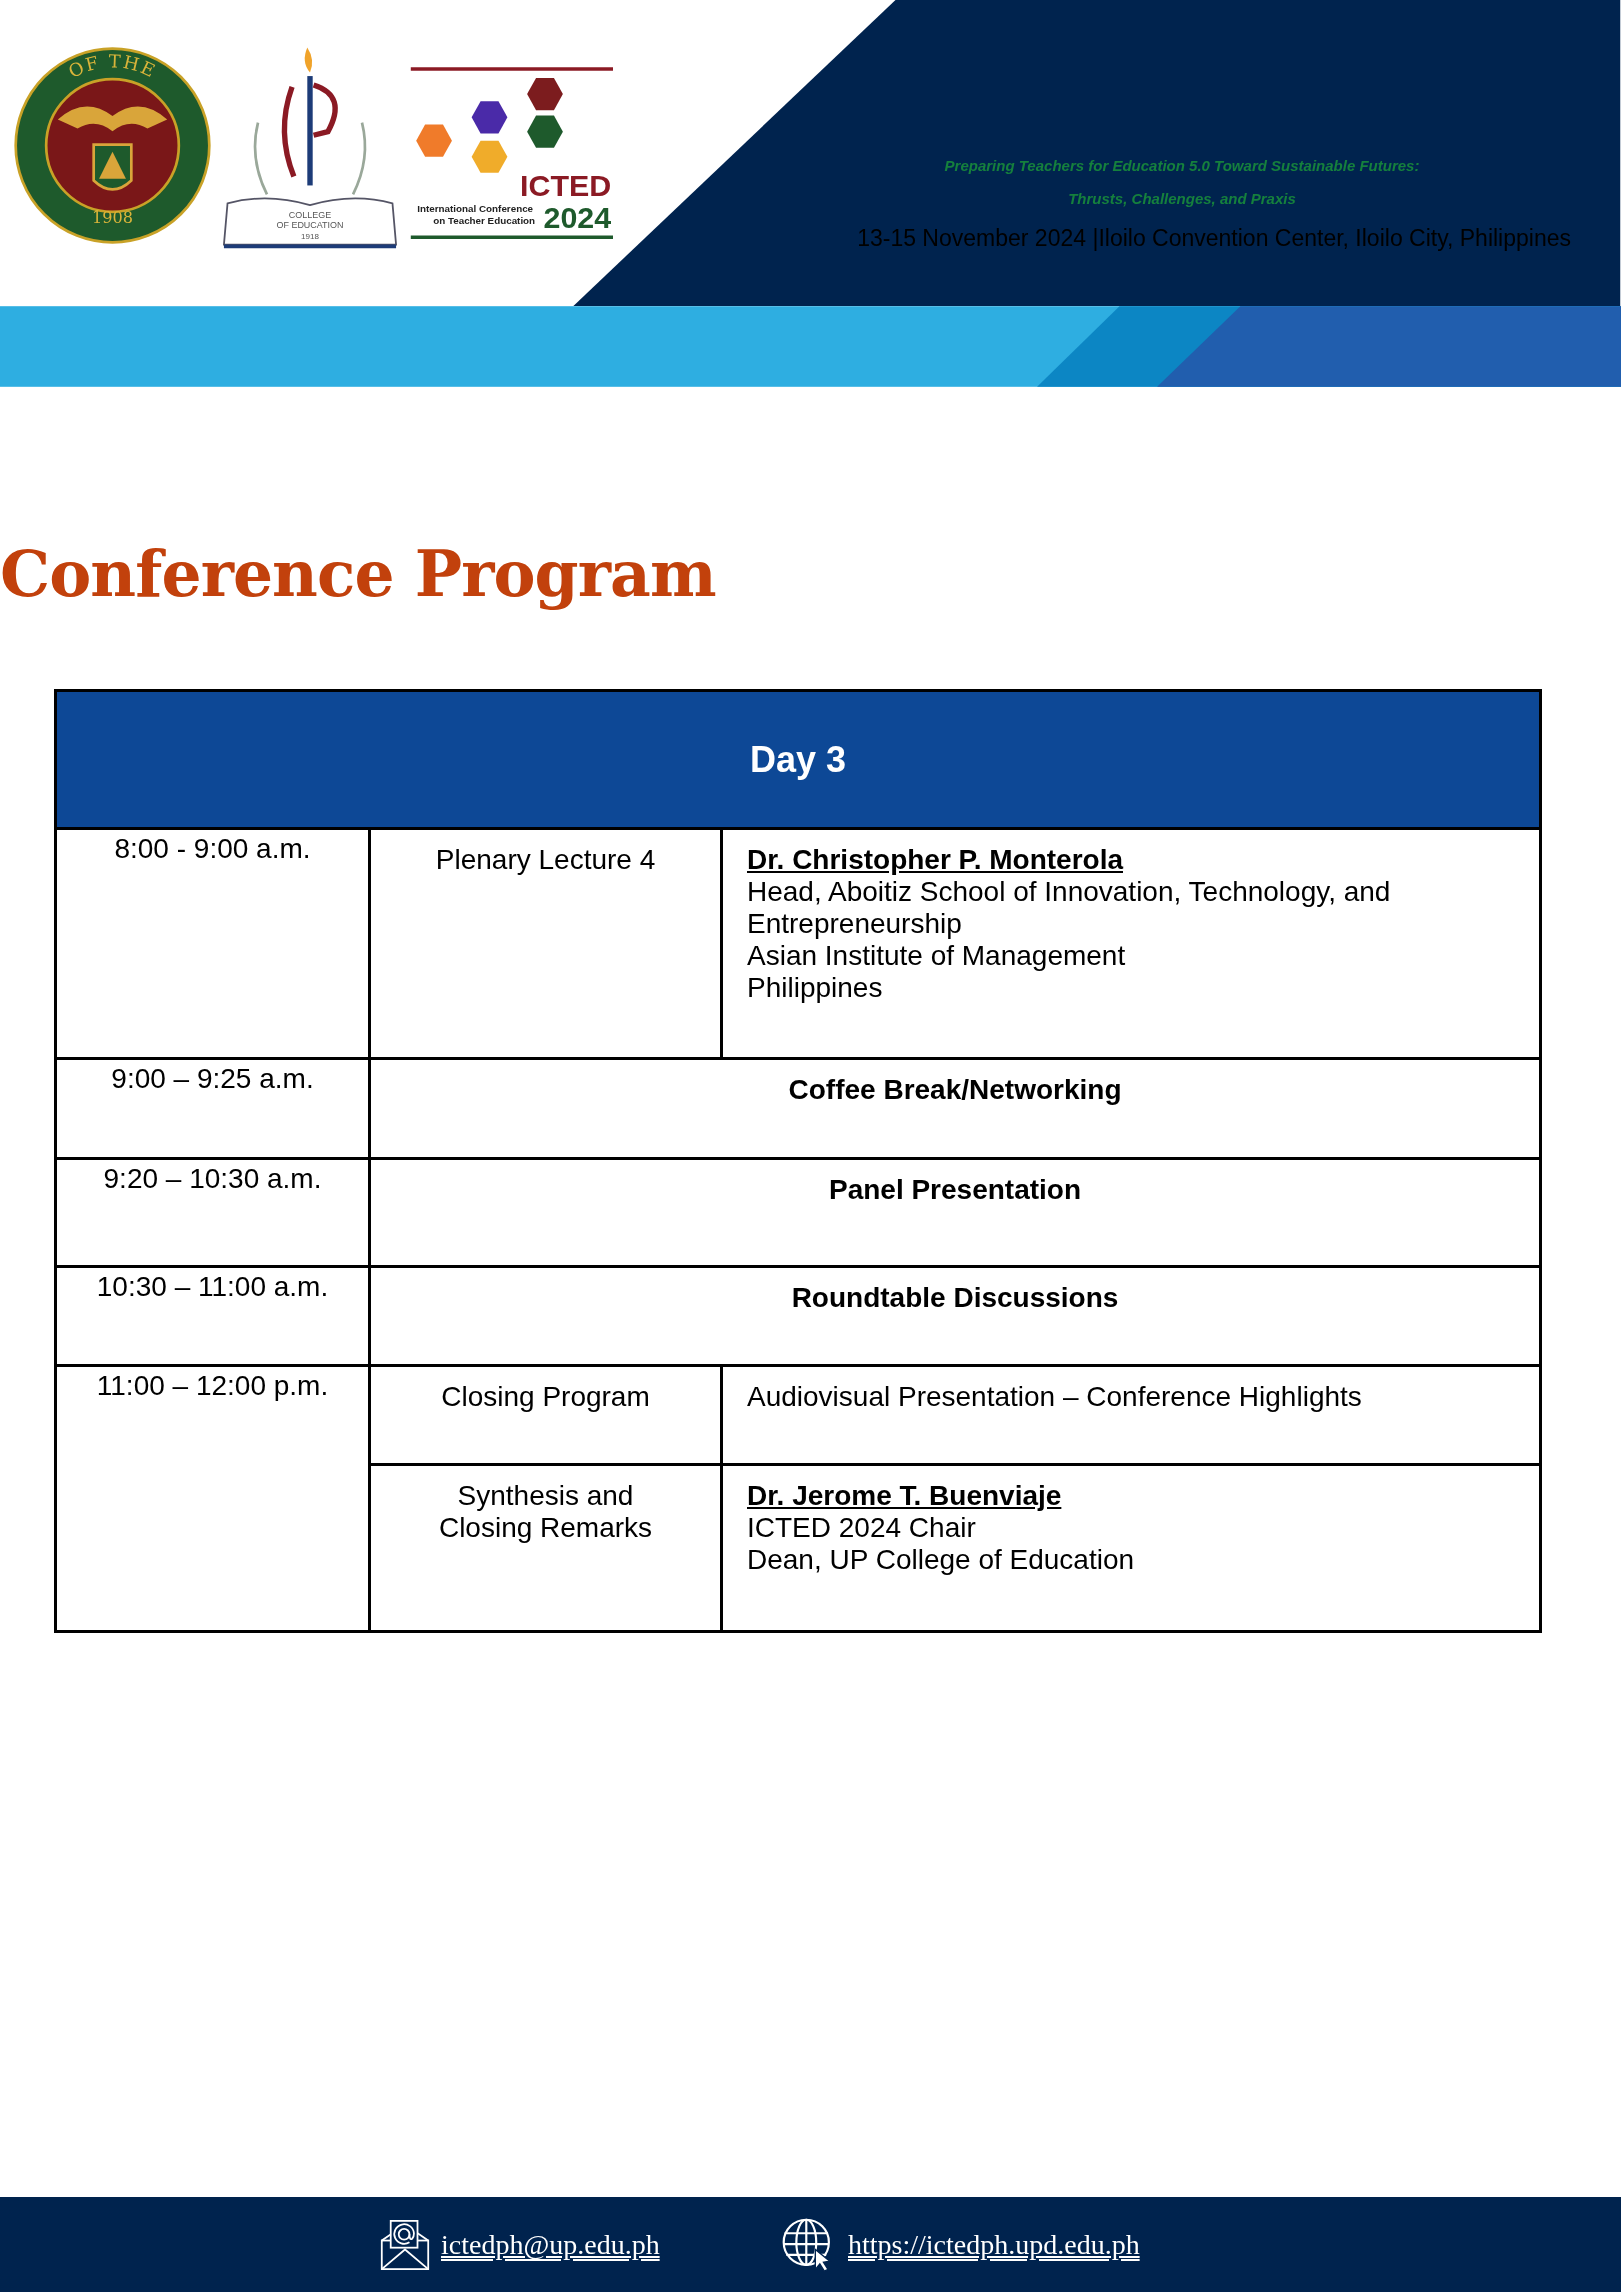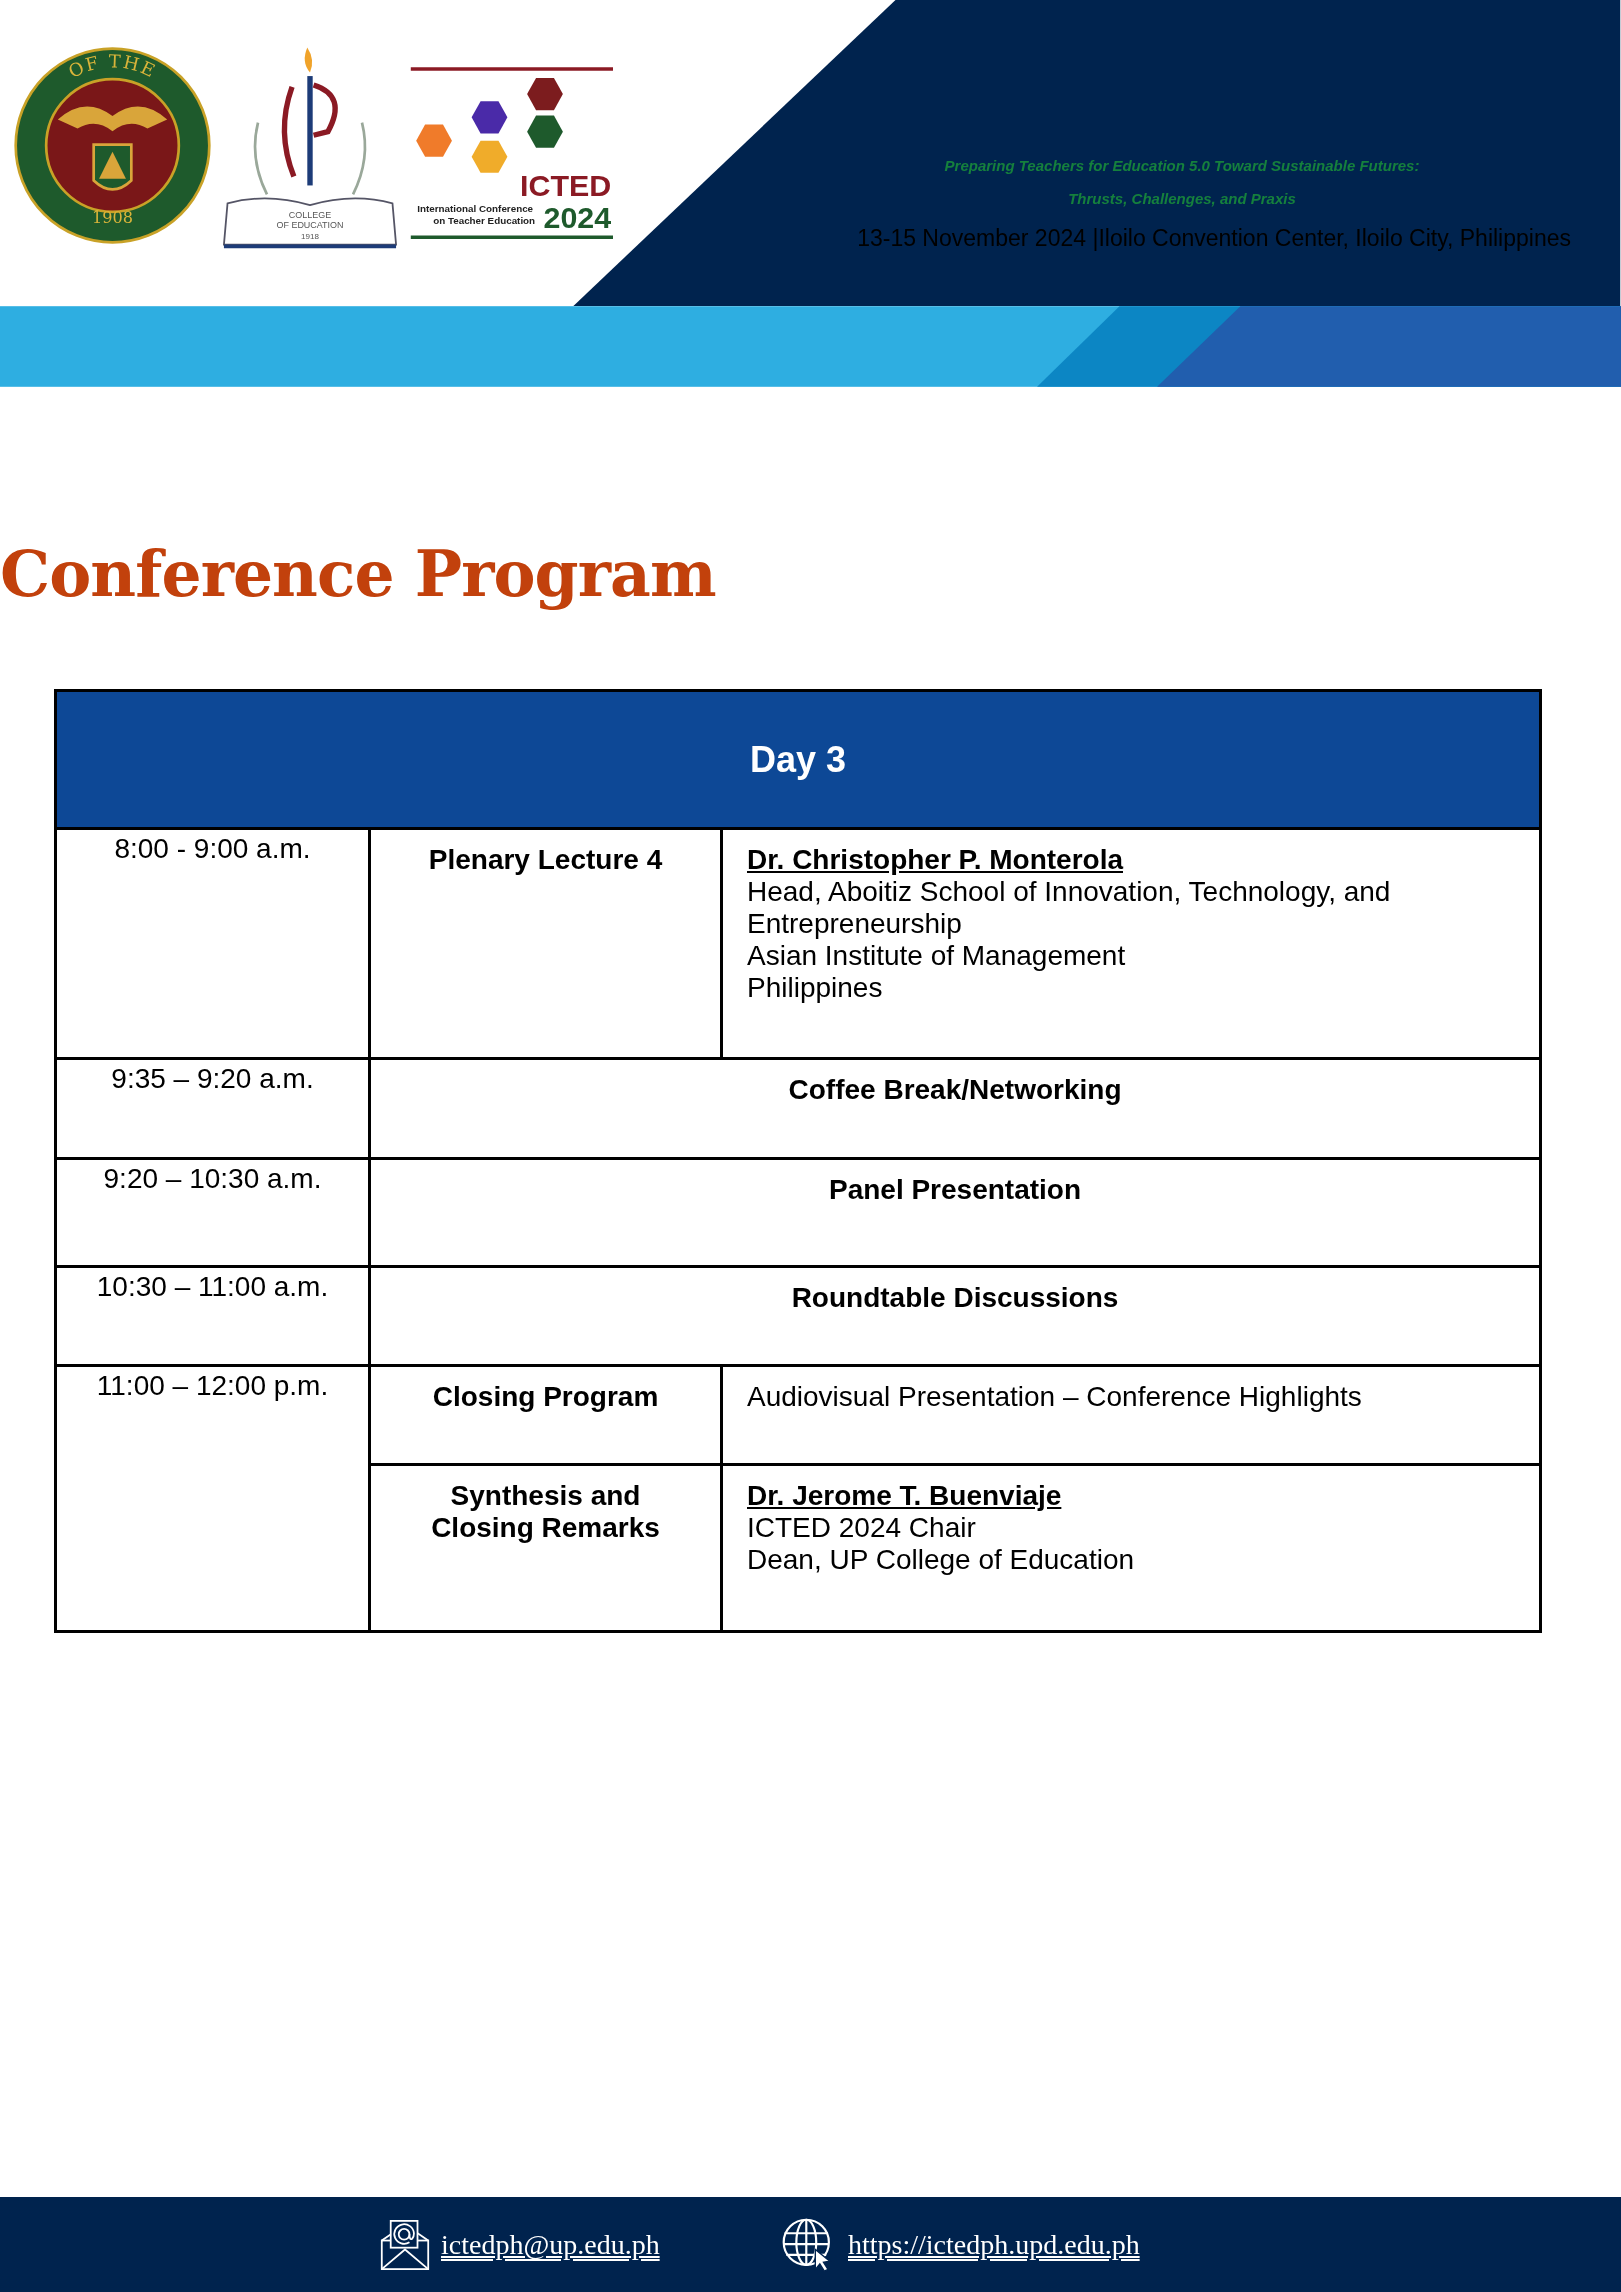--- a/index.html
+++ b/index.html
@@ -19,21 +19,21 @@
   
   .page-title { position:absolute; left:0; width:1576px; top:537px; text-align:left; font-family:"DejaVu Serif", "Liberation Serif", serif; font-weight:bold; font-size:63px; color:#c2410c; letter-spacing:-0.9px; }
 
   
   .program { position:absolute; left:54px; top:689px; width:1488px; border-collapse:collapse; table-layout:fixed; font-family:"Liberation Sans", sans-serif; font-size:28px; line-height:32px; }
   .program td, .program th { border:3.6px solid #000; vertical-align:top; }
   .program th { background:#0d4896; color:#fff; height:138px; vertical-align:middle; font-size:36px; font-weight:bold; text-align:center; }
   .col-time { width:314px; }
   .col-sess { width:352px; }
   .time-cell { text-align:center; padding-top:3px; }
-  .sess-cell { text-align:center; font-weight:bold; padding-top:14.3px; padding-left:9px; padding-right:9px;margin-top:8px; }
+  .sess-cell { text-align:center; font-weight:normal; padding-top:14.3px; padding-left:9px; padding-right:9px;margin-top:8px; }
   .span-cell { text-align:center; font-weight:bold; padding-top:14.3px; }
   .detail-cell { padding:14.3px 18px 0 24px; text-align:left; }
   .detail-cell .name { font-weight:bold; display:block;text-decoration:underline; }
   .detail-cell .line { display:block; }
   .r1 { height:230px; }
   .r2 { height:100px; }
   .r3 { height:108px; }
   .r4 { height:99px; }
   .r5 { height:99px; }
   .r6 { height:167px; }
@@ -132,21 +132,21 @@
       <td class="detail-cell">
         <span class="name">Dr. Christopher P. Monterola</span>
         <span class="line">Head, Aboitiz School of Innovation, Technology, and</span>
         <span class="line">Entrepreneurship</span>
         <span class="line">Asian Institute of Management</span>
         <span class="line">Philippines</span>
       </td>
     </tr>
 
     <tr class="r2">
-      <td class="time-cell">9:35 – 9:20 a.m.</td>
+      <td class="time-cell">9:00 – 9:25 a.m.</td>
       <td class="span-cell" colspan="2">Coffee Break/Networking</td>
     </tr>
 
     <tr class="r3">
       <td class="time-cell">9:20 – 10:30 a.m.</td>
       <td class="span-cell" colspan="2">Panel Presentation</td>
     </tr>
 
     <tr class="r4">
       <td class="time-cell">10:30 – 11:00 a.m.</td>

